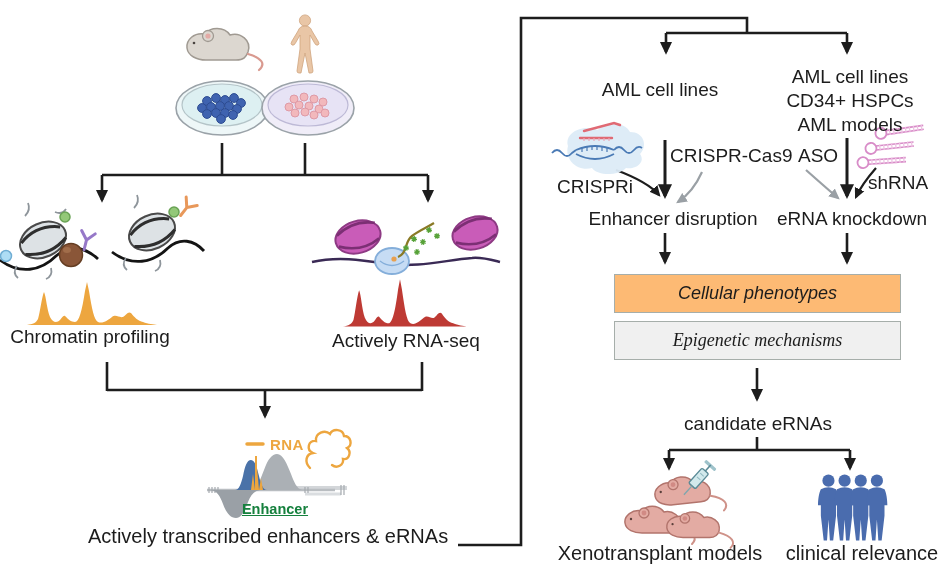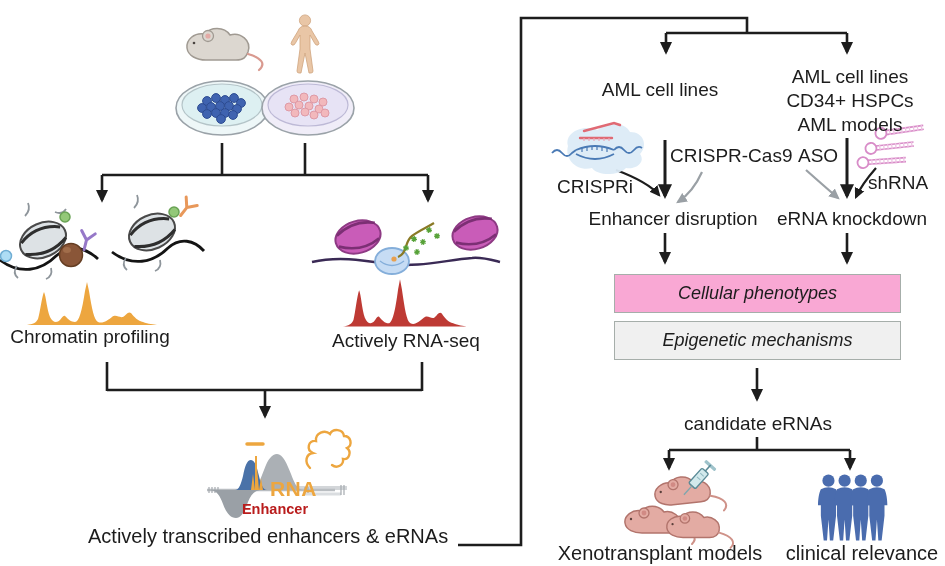--- a/index.html
+++ b/index.html
@@ -4,30 +4,30 @@
 <style>
   html,body{margin:0;padding:0;background:#ffffff;}
   #canvas{
     position:relative;width:945px;height:566px;background:#ffffff;overflow:hidden;
     font-family:"Liberation Sans", sans-serif;color:#1c1c1c;
   }
   #art{position:absolute;left:0;top:0;}
   .lbl{position:absolute;font-size:19px;line-height:1.15;white-space:nowrap;}
   .ctr{transform:translateX(-50%);text-align:center;}
   .lbl-lg{font-size:20px;}
-  .lbl-rna{font-size:21px;font-weight:bold;color:#EDA63F;letter-spacing:.4px;margin-top:41px;}
-  .lbl-enh{font-size:14.5px;font-weight:bold;color:#b91c1c;}
+  .lbl-rna{font-size:15px;font-weight:bold;color:#EDA63F;letter-spacing:.4px;}
+  .lbl-enh{font-size:14.5px;font-weight:bold;color:#15803d;text-decoration:underline;}
   .cohort div{line-height:24px;}
   .obox{
     position:absolute;left:614px;width:287px;height:39px;
     border:1.6px solid #A6AEAA;display:flex;align-items:center;justify-content:center;
     font-style:italic;font-size:18px;box-sizing:border-box;
   }
-  .obox1{top:274px;background:#f9a8d4;}
-  .obox2{top:321px;background:#F0F0F0;}
+  .obox1{top:274px;background:#fdba74;}
+  .obox2{top:321px;background:#F0F0F0;font-family:Liberation Serif, serif;}
 </style>
 </head>
 <body>
 
 <div id="canvas">
 
 <svg id="art" width="945" height="566" viewBox="0 0 945 566">
   <defs>
     <marker id="ah" markerWidth="5.2" markerHeight="5.2" viewBox="0 0 10 10" refX="7.5" refY="5" orient="auto">
       <path d="M0,0.5 L9.5,5 L0,9.5 Z" fill="#1d1d1d"></path>

